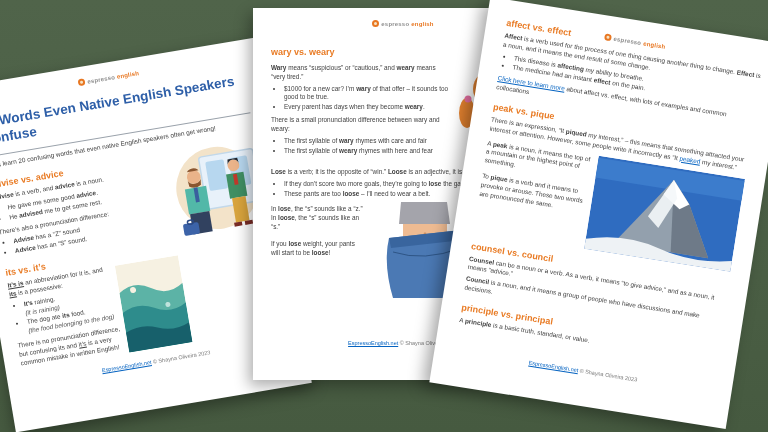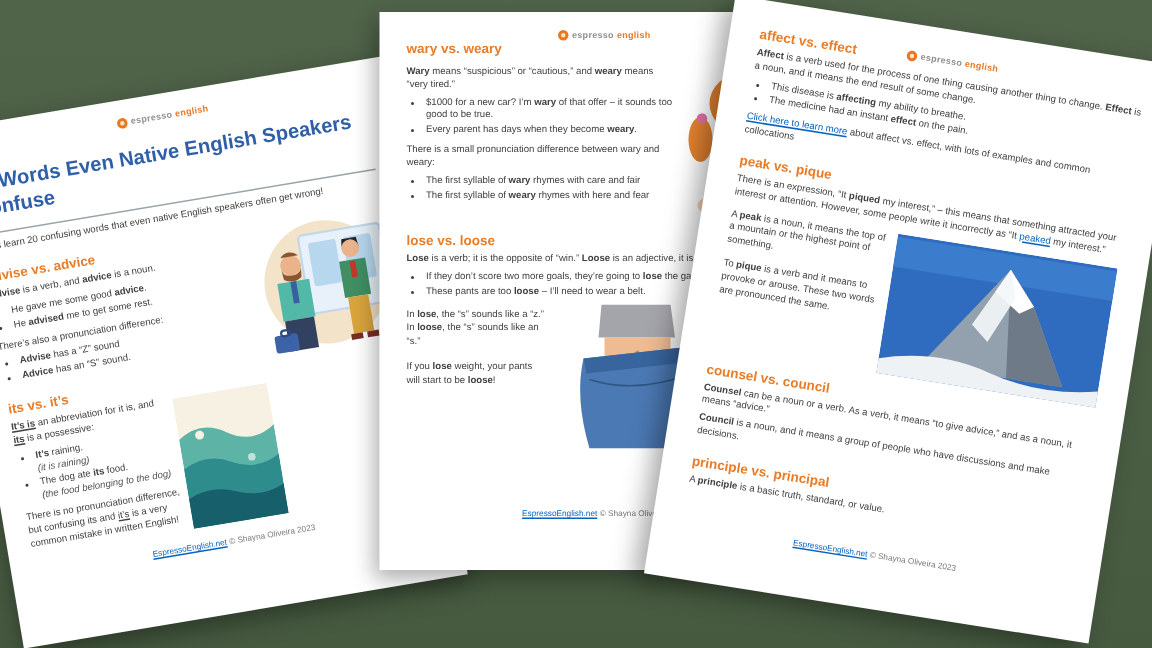--- a/index.html
+++ b/index.html
@@ -124,21 +124,21 @@
     </div>
   </div>
 
   <div class="page page-middle">
     <div class="logo">
       <span class="logo-cup"></span>
       <span class="logo-gray">espresso</span>
         <span class="logo-orange">english</span>
     </div>
 
-    <h2 style="margin-top:0;">wary vs. weary</h2>
+    <h2 style="margin-top:20px;">wary vs. weary</h2>
     <div class="cols">
       <div class="col-text">
         <p><b>Wary</b> means “suspicious” or “cautious,” and <b>weary</b> means “very tired.”</p>
         <ul>
           <li>$1000 for a new car? I’m <b>wary</b> of that offer – it sounds too good to be true.</li>
           <li>Every parent has days when they become <b>weary</b>.</li>
         </ul>
         <p>There is a small pronunciation difference between wary and weary:</p>
         <ul>
           <li>The first syllable of <b>wary</b> rhymes with care and fair</li>
@@ -172,21 +172,20 @@
             <circle cx="32" cy="85.5" r="1.5"></circle>
             <circle cx="39" cy="85.5" r="1.5"></circle>
           <circle cx="46" cy="85.5" r="1.5"></circle>
             <circle cx="53" cy="85.5" r="1.5"></circle>
         </g>
         <ellipse cx="16" cy="96" rx="6" ry="5" fill="#f6d3b8"></ellipse>
         <ellipse cx="64" cy="96" rx="6" ry="5" fill="#f6d3b8"></ellipse>
       </svg>
     </div>
 
-    <h2>lose vs. loose</h2>
     <p><b>Lose</b> is a verb; it is the opposite of “win.” <b>Loose</b> is an adjective, it is the opposite of “tight.”</p>
     <ul>
       <li>If they don’t score two more goals, they’re going to <b>lose</b> the game.</li>
       <li>These pants are too <b>loose</b> – I’ll need to wear a belt.</li>
     </ul>
     <div class="cols">
       <div style="width:92px;flex-shrink:0;">
         <p>In <b>lose</b>, the “s” sounds like a “z.” In <b>loose</b>, the “s” sounds like an “s.”</p>
         <p style="margin-top:8px;">If you <b>lose</b> weight, your pants will start to be <b>loose</b>!</p>
       </div>

